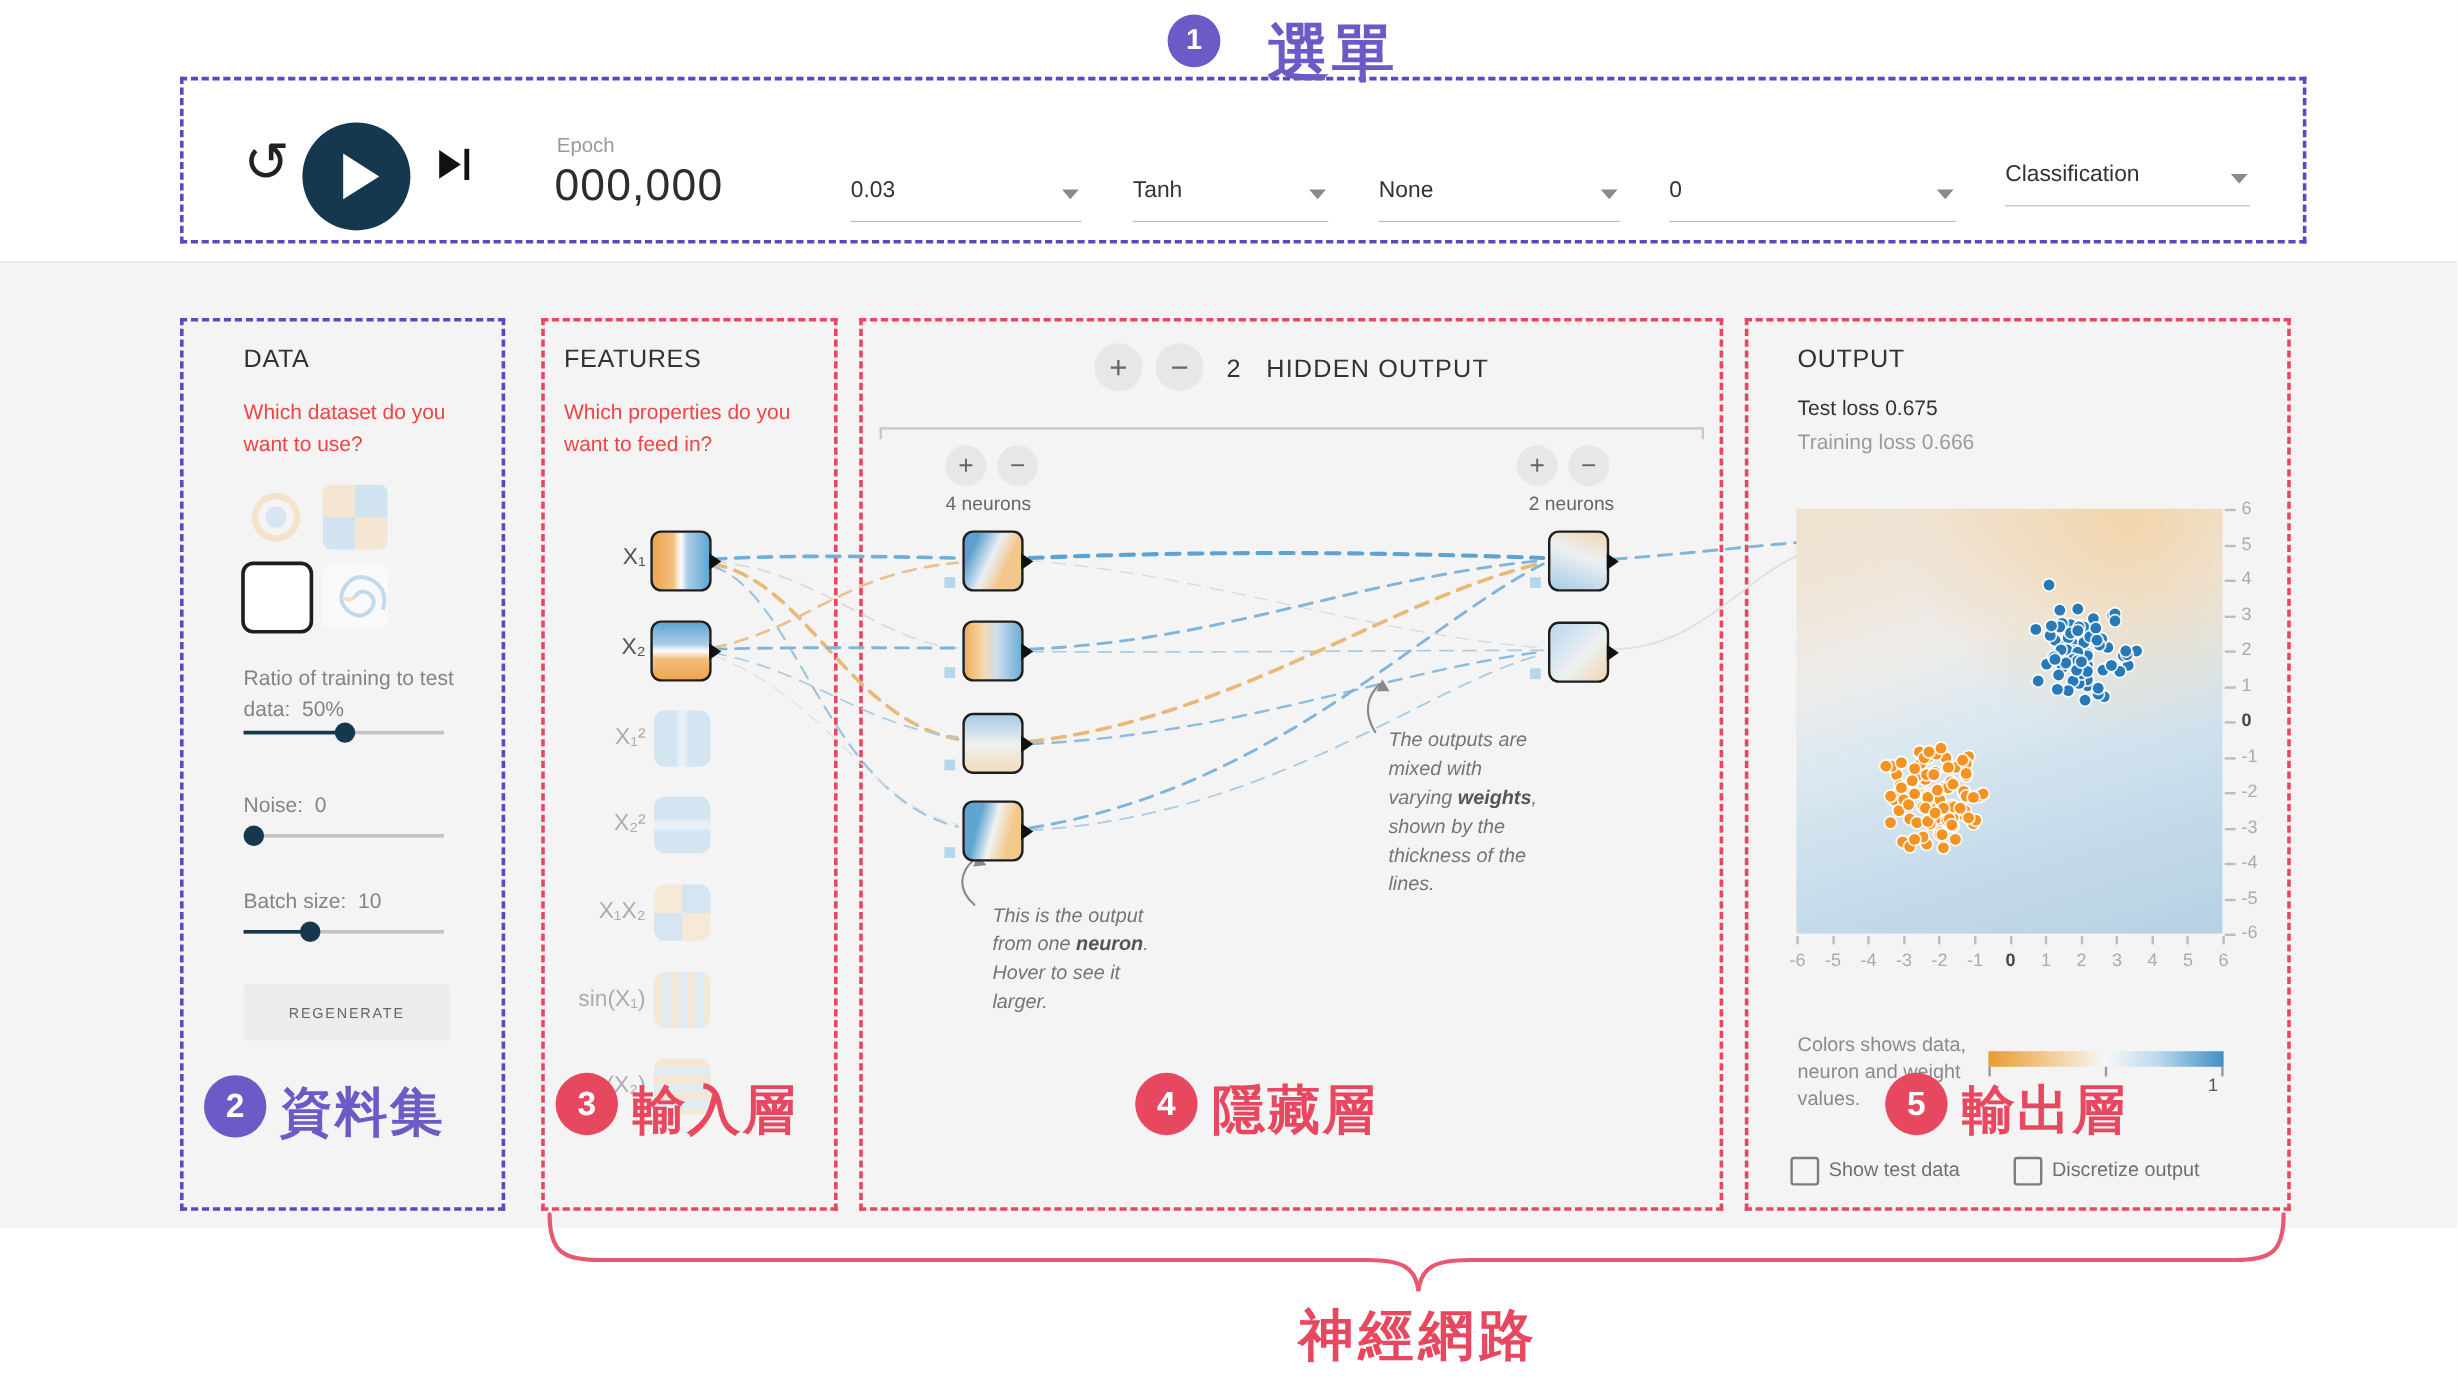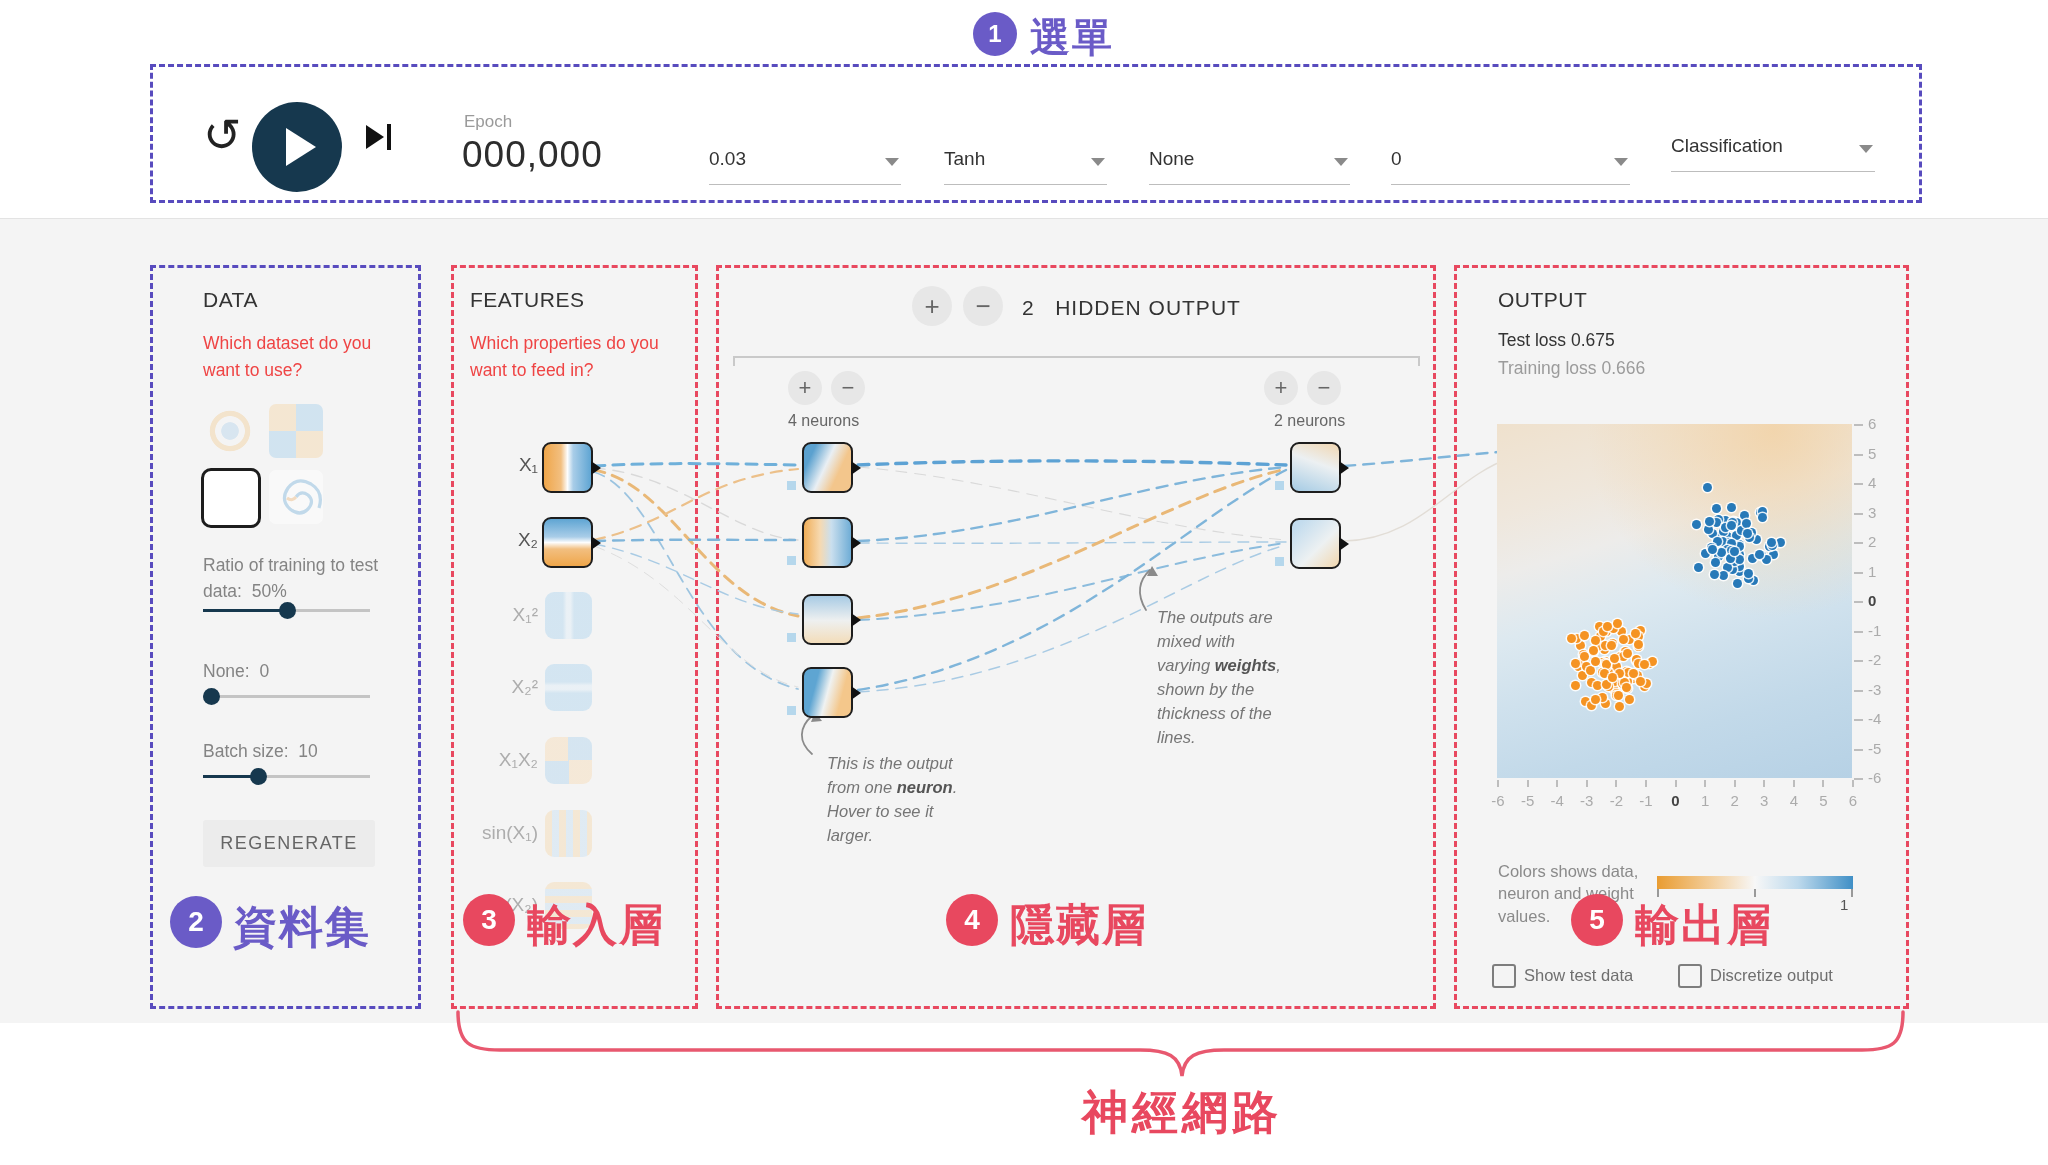--- a/index.html
+++ b/index.html
@@ -63,21 +63,21 @@
       radial-gradient(circle at 74% 60%, #1b7ec0 0 8%, rgba(255,255,255,0) 9%),#fff;}
 
   
   .slider{height:17px;z-index:10;cursor:pointer;}
   .slider .track{position:absolute;left:0;right:0;top:7px;height:3px;background:#c4c4c4;}
   .slider .fill{position:absolute;left:0;top:7px;height:3px;background:#16384e;}
   .slider .thumbk{position:absolute;top:0;width:17px;height:17px;border-radius:50%;
                   background:#16384e;margin-left:-8px;}
   .ctl-label{font-size:17.5px;color:#848484;line-height:26px;z-index:10;}
 
-  .regen-btn{background:#ececec;color:#666;font-size:18px;letter-spacing:1.5px;
+  .regen-btn{background:#ececec;color:#666;font-size:12px;letter-spacing:1.5px;
              display:flex;align-items:center;justify-content:center;z-index:10;
              border:none;border-radius:3px;cursor:pointer;}
 
   
   .feat-label{font-size:19px;z-index:10;text-align:right;}
   .sq{width:47px;height:47px;border-radius:9px;z-index:12;}
   .sq.active{border:2.5px solid #1d1d1d;}
   .sq.inactive{opacity:.55;}
   .nub{position:absolute;right:-10px;top:50%;margin-top:-7px;width:0;height:0;z-index:13;
        border-left:10px solid #111;border-top:7px solid transparent;border-bottom:7px solid transparent;}
@@ -128,21 +128,21 @@
   svg.overlay{position:absolute;left:0;top:0;z-index:7;pointer-events:none;}
 </style>
 </head>
 <body>
 
 <div class="stage">
 
   <div class="abs body-band"></div>
 
   <div class="abs num-badge badge-purple" style="left:973px;top:12px;width:44px;height:44px;font-size:24px;">1</div>
-  <div class="abs zone-label purple" style="left:1030px;top:10px;font-size:40px;">選單</div>
+  <div class="abs zone-label purple" style="left:1056px;top:10px;font-size:52px;">選單</div>
 
   <div class="abs dash-box" style="left:150px;top:64px;width:1766px;height:133px;background:#fff;"></div>
 
   <div class="abs tb-icon" style="left:203px;top:112px;">↺</div>
   <div class="abs play-btn" style="left:252px;top:102px;">
     <div class="play-tri"></div>
   </div>
   <div class="abs step-wrap" style="left:366px;top:124px;">
     <div class="step-tri"></div>
     <div class="step-bar"></div>
@@ -209,21 +209,21 @@
     <span>Ratio of training to test data:</span>&nbsp;
     <span>50%</span>
   </div>
   <div class="abs slider" style="left:203px;top:602px;width:167px;">
     <div class="track"></div>
     <div class="fill" style="width:50%;"></div>
     <div class="thumbk" style="left:50%;"></div>
   </div>
 
   <div class="abs ctl-label" style="left:203px;top:658px;">
-    <span>None:</span>&nbsp;
+    <span>Noise:</span>&nbsp;
     <span>0</span>
   </div>
   <div class="abs slider" style="left:203px;top:688px;width:167px;">
     <div class="track"></div>
     <div class="thumbk" style="left:5%;"></div>
   </div>
 
   <div class="abs ctl-label" style="left:203px;top:738px;">
     <span>Batch size:</span>&nbsp;
     <span>10</span>

